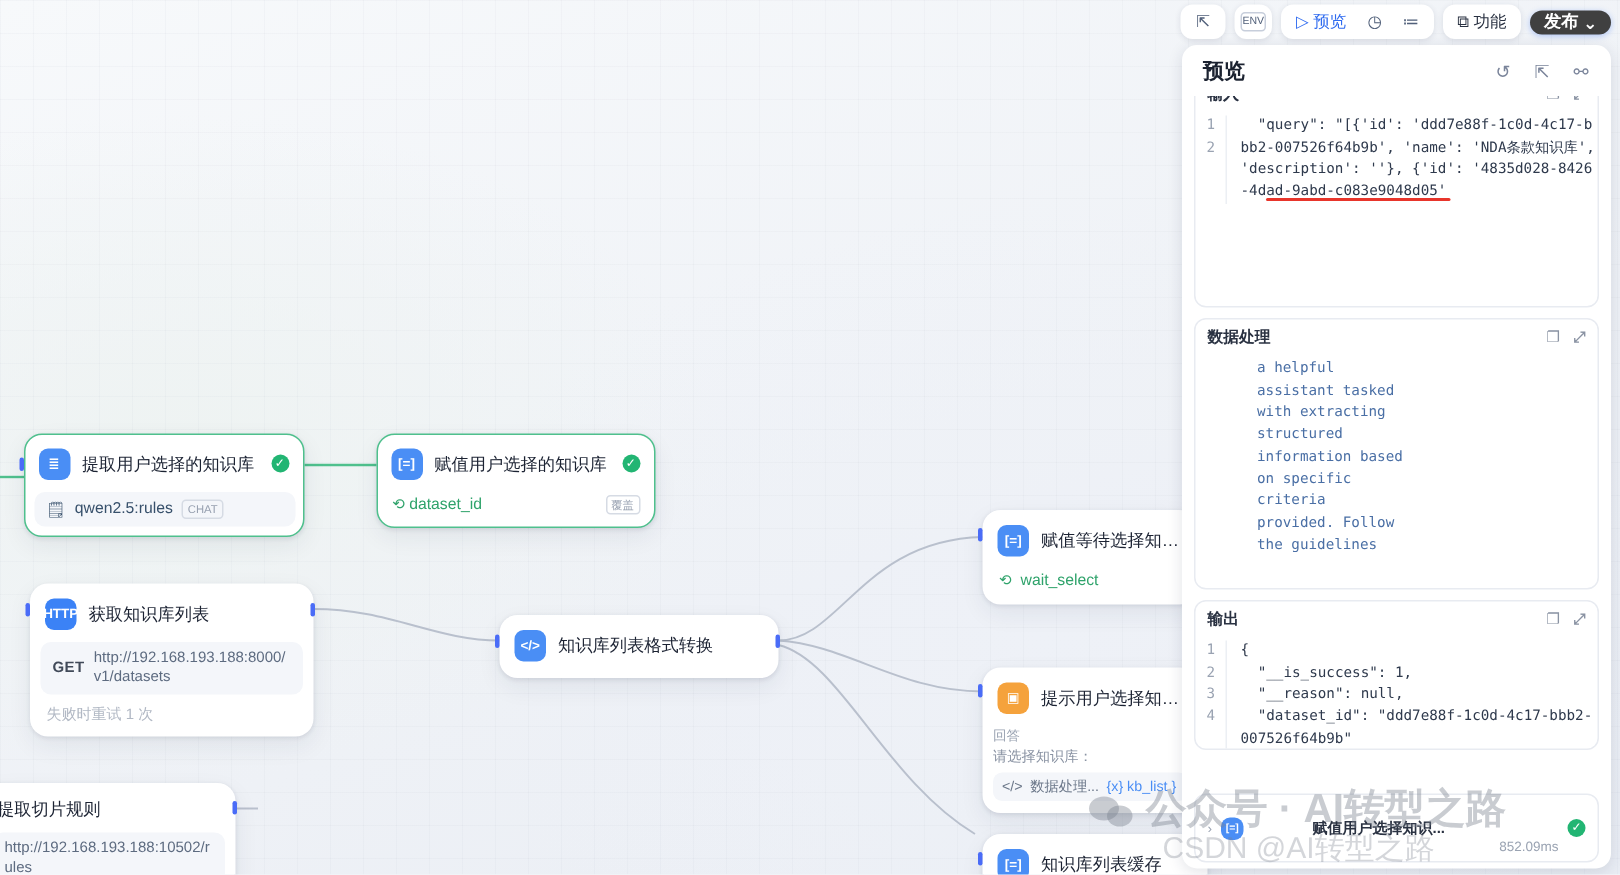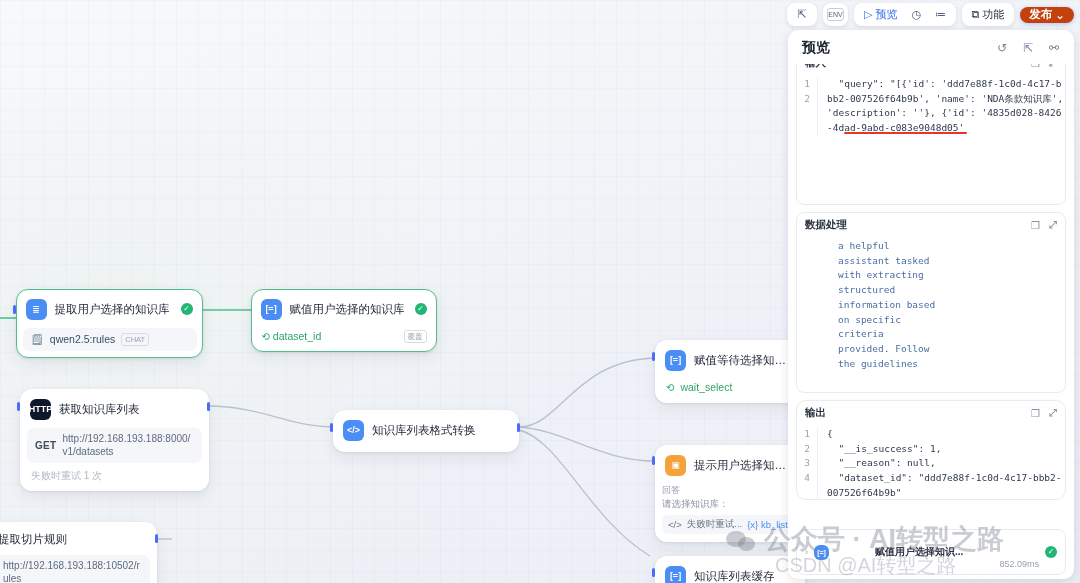--- a/index.html
+++ b/index.html
@@ -38,21 +38,21 @@
   }
   .node.sel { border:1.5px solid #4fc08d; padding:5.5px 5.5px 6.5px 5.5px; }
   .node-head { display:flex; align-items:center; gap:8px; padding:3px 4px 3px 3px; }
   .nicon {
     width:21px;height:21px;border-radius:6px;flex:0 0 auto;
     display:flex;align-items:center;justify-content:center;
     color:#fff;font-size:9px;font-weight:bold;line-height:1;
   }
   .nicon.blue{background:#4a8ef5;}
   .nicon.lblue{background:#4a8ef5;}
-  .nicon.purple{background:#0f172a;}
+  .nicon.purple{background:#3b82f6;}
   .nicon.orange{background:#f5a23c;}
   .ntitle { font-size:11.5px; color:#1c2333; font-weight:normal; white-space:nowrap;
             flex:1 1 auto; overflow:hidden; text-overflow:ellipsis; }
   .check {
     width:12px;height:12px;border-radius:50%;background:#22b573;flex:0 0 auto;
     display:flex;align-items:center;justify-content:center;
     color:#fff;font-size:8px;line-height:1;
   }
   .nbody { margin-top:5px; }
   .pill {
@@ -90,21 +90,21 @@
   .ticon{
     width:22px;height:19px;display:flex;align-items:center;justify-content:center;
     border-radius:5px;color:#51607a;font-size:11px;cursor:pointer;
   }
   .tbtn{
     display:flex;align-items:center;gap:3px;height:19px;padding:0 6px;border-radius:5px;
     font-size:11px;color:#2a3242;cursor:pointer;white-space:nowrap;
   }
   .tbtn.primarytext{ color:#2f6bf0; }
   .publish{
-    background:#c2410c;color:#fff;border-radius:8px;height:16px;
+    background:#404040;color:#fff;border-radius:8px;height:16px;
     display:flex;align-items:center;gap:3px;padding:0 9px;font-size:11.5px;
     font-weight:bold;box-shadow:0 1px 4px rgba(47,107,240,.35);cursor:pointer;white-space:nowrap;
   }
 
   
   #preview{
     position:absolute;right:6px;top:30px;width:286px;height:549px;
     background:#fff;border-radius:10px;
     box-shadow:0 2px 10px rgba(30,40,70,.13);
     overflow:hidden; z-index:30; display:flex; flex-direction:column;
@@ -253,21 +253,21 @@
   <div class="node" style="left:655px;top:445px;width:144px;">
     <div class="node-head">
       <div class="nicon orange">▣</div>
       <div class="ntitle">提示用户选择知识库</div>
     </div>
     <div class="nbody">
       <div class="answer-lbl">回答</div>
       <div class="answer-txt">请选择知识库：</div>
       <div class="inlinebox">
         <span>&lt;/&gt;</span>
-        <span>失败时重试...</span>
+        <span>数据处理...</span>
         <span class="varblue">{x} kb_list }</span>
       </div>
     </div>
   </div>
   <div class="port" style="left:652px;top:456px;"></div>
 
   <div class="node" style="left:655px;top:556px;width:150px;">
     <div class="node-head">
       <div class="nicon lblue">[=]</div>
       <div class="ntitle">知识库列表缓存</div>
@@ -356,21 +356,21 @@
 <span>with extracting</span>
 <span>structured</span>
 <span>information based</span>
 <span>on specific</span>
 <span>criteria</span>
 <span>provided. Follow</span>
 <span>the guidelines</span></div>
       </div>
     </div>
 
-    <div class="card" style="height:100px;border-radius:10px;">
+    <div class="card" style="height:100px;">
       <div class="card-head">
         <span>输出</span>
         <span class="ha">
           <span>❐</span>
           <span>⤢</span>
         </span>
       </div>
       <div class="code">
         <div class="gutter">1<br>2<br>3<br>4<br><br>5</div>
         <div class="codebody"><span>{</span>

